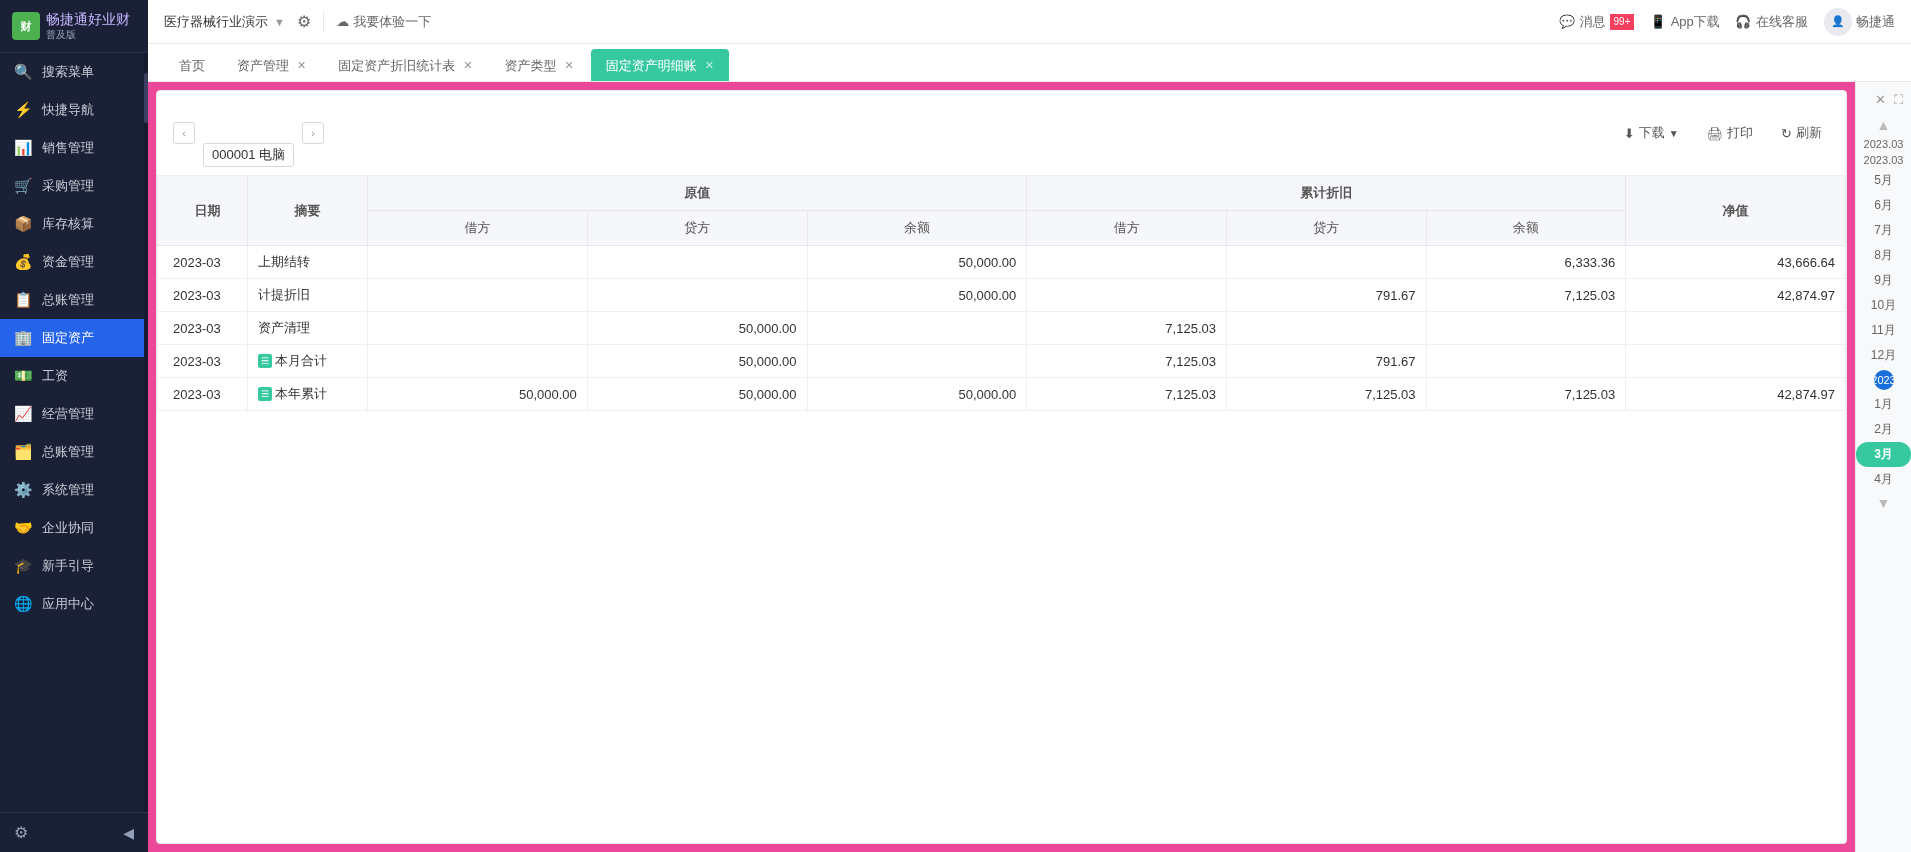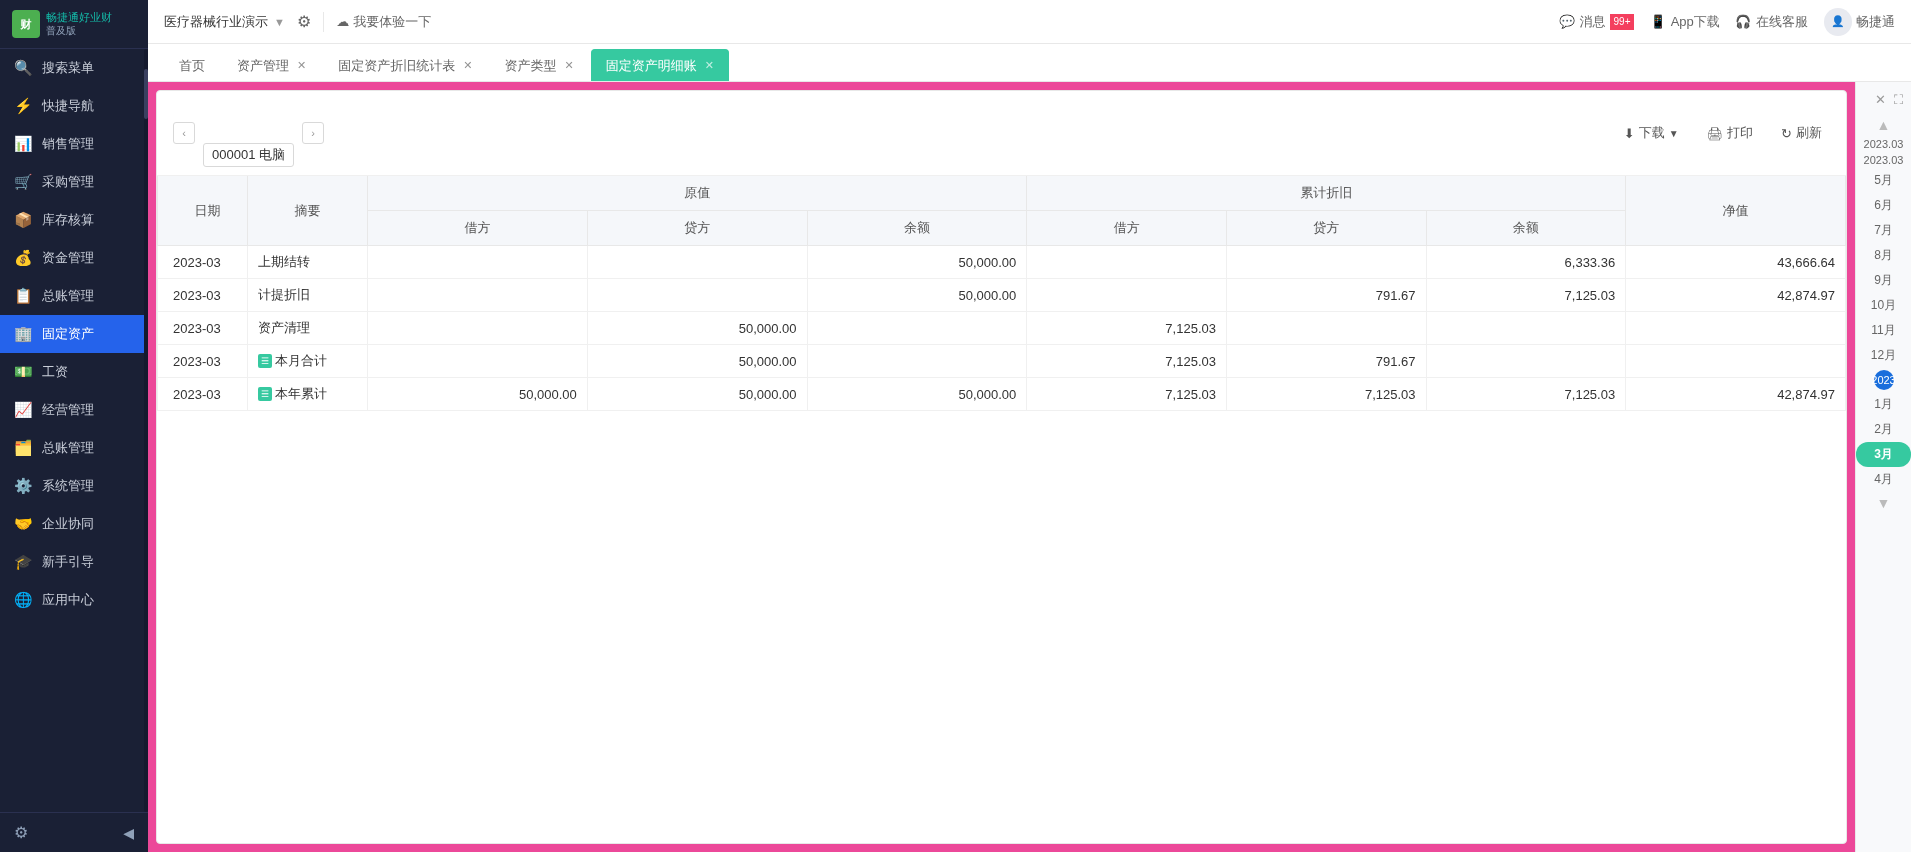--- a/index.html
+++ b/index.html
@@ -24,21 +24,21 @@
       gap: 6px;
       border-bottom: 1px solid #2a3050;
     }
     .sidebar-logo-icon {
       width: 28px; height: 28px;
       background: #4caf50;
       border-radius: 4px;
       display: flex; align-items: center; justify-content: center;
       color: white; font-size: 11px; font-weight: bold;
     }
-    .sidebar-logo-text { color: #14b8a6; font-size: 11px; line-height: 1.3; }
+    .sidebar-logo-text { color: #c4b5fd; font-size: 14px; line-height: 1.3; }
     .sidebar-logo-sub { color: #8fa0b8; font-size: 10px; }
     .sidebar-scroll { flex: 1; overflow-y: auto; }
     .sidebar-scroll::-webkit-scrollbar { width: 4px; }
     .sidebar-scroll::-webkit-scrollbar-thumb { background: #2a3050; }
     .sidebar-item {
       display: flex;
       align-items: center;
       gap: 10px;
       padding: 10px 14px;
       cursor: pointer;
@@ -205,20 +205,21 @@
       background: #f5f7fa;
       color: #555;
       font-weight: 500;
       padding: 8px 10px;
       text-align: center;
       border: 1px solid #e8e8e8;
       white-space: nowrap;
     }
     thead tr:first-child th {
       border-top: none;
+      font-weight: bold;
     }
     tbody td {
       padding: 7px 10px;
       border: 1px solid #f0f0f0;
       text-align: right;
       color: #333;
       white-space: nowrap;
     }
     tbody td.text-left { text-align: left; }
     tbody td.center { text-align: left; padding-left: 15px; }

